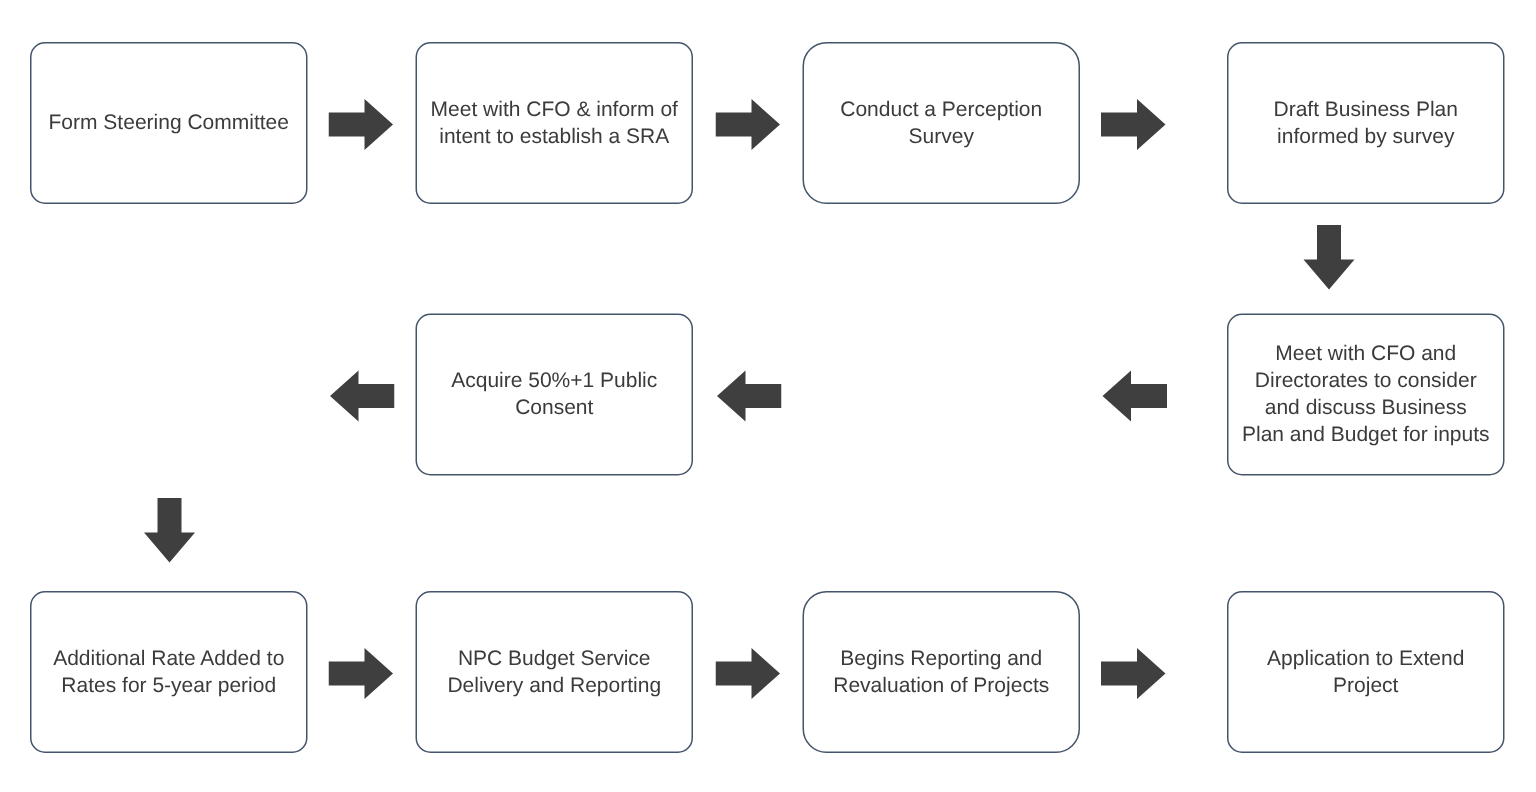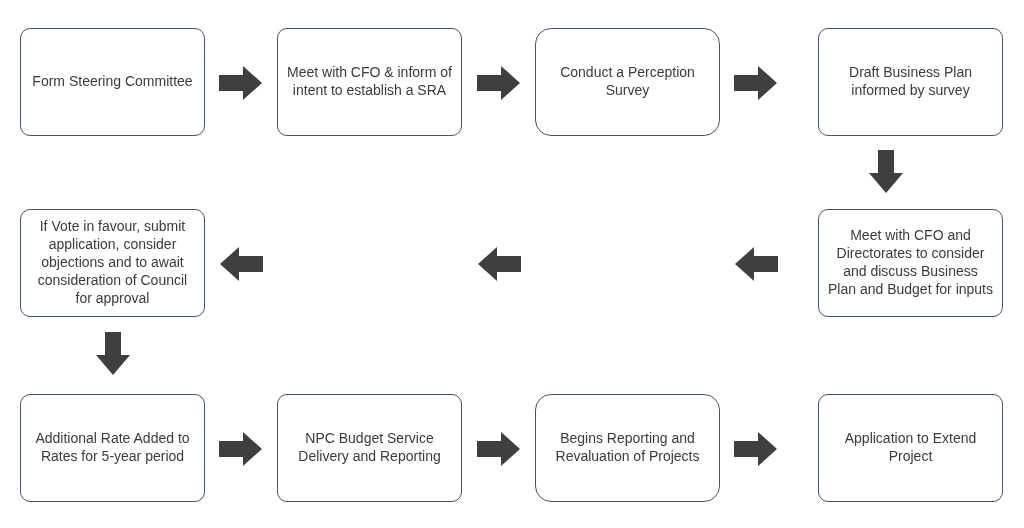--- a/index.html
+++ b/index.html
@@ -77,22 +77,22 @@
   <div class="box row1 col3">
     <span class="box-label">Conduct a Perception Survey</span>
   </div>
   <div class="box row1 col4">
     <span class="box-label">Draft Business Plan informed by survey</span>
   </div>
 
   <div class="box row2 col4">
     <span class="box-label">Meet with CFO and Directorates to consider and discuss Business Plan and Budget for inputs</span>
   </div>
-  <div class="box row2 col1">
-    <span class="box-label">If Vote in favour, submit application, consider objections and to await consideration of Council for approval</span>
+  <div class="box row2 col2">
+    <span class="box-label">Acquire 50%+1 Public Consent</span>
   </div>
 
   <div class="box row3 col1">
     <span class="box-label">Additional Rate Added to Rates for 5-year period</span>
   </div>
   <div class="box row3 col2">
     <span class="box-label">NPC Budget Service Delivery and Reporting</span>
   </div>
   <div class="box row3 col3">
     <span class="box-label">Begins Reporting and Revaluation of Projects</span>

